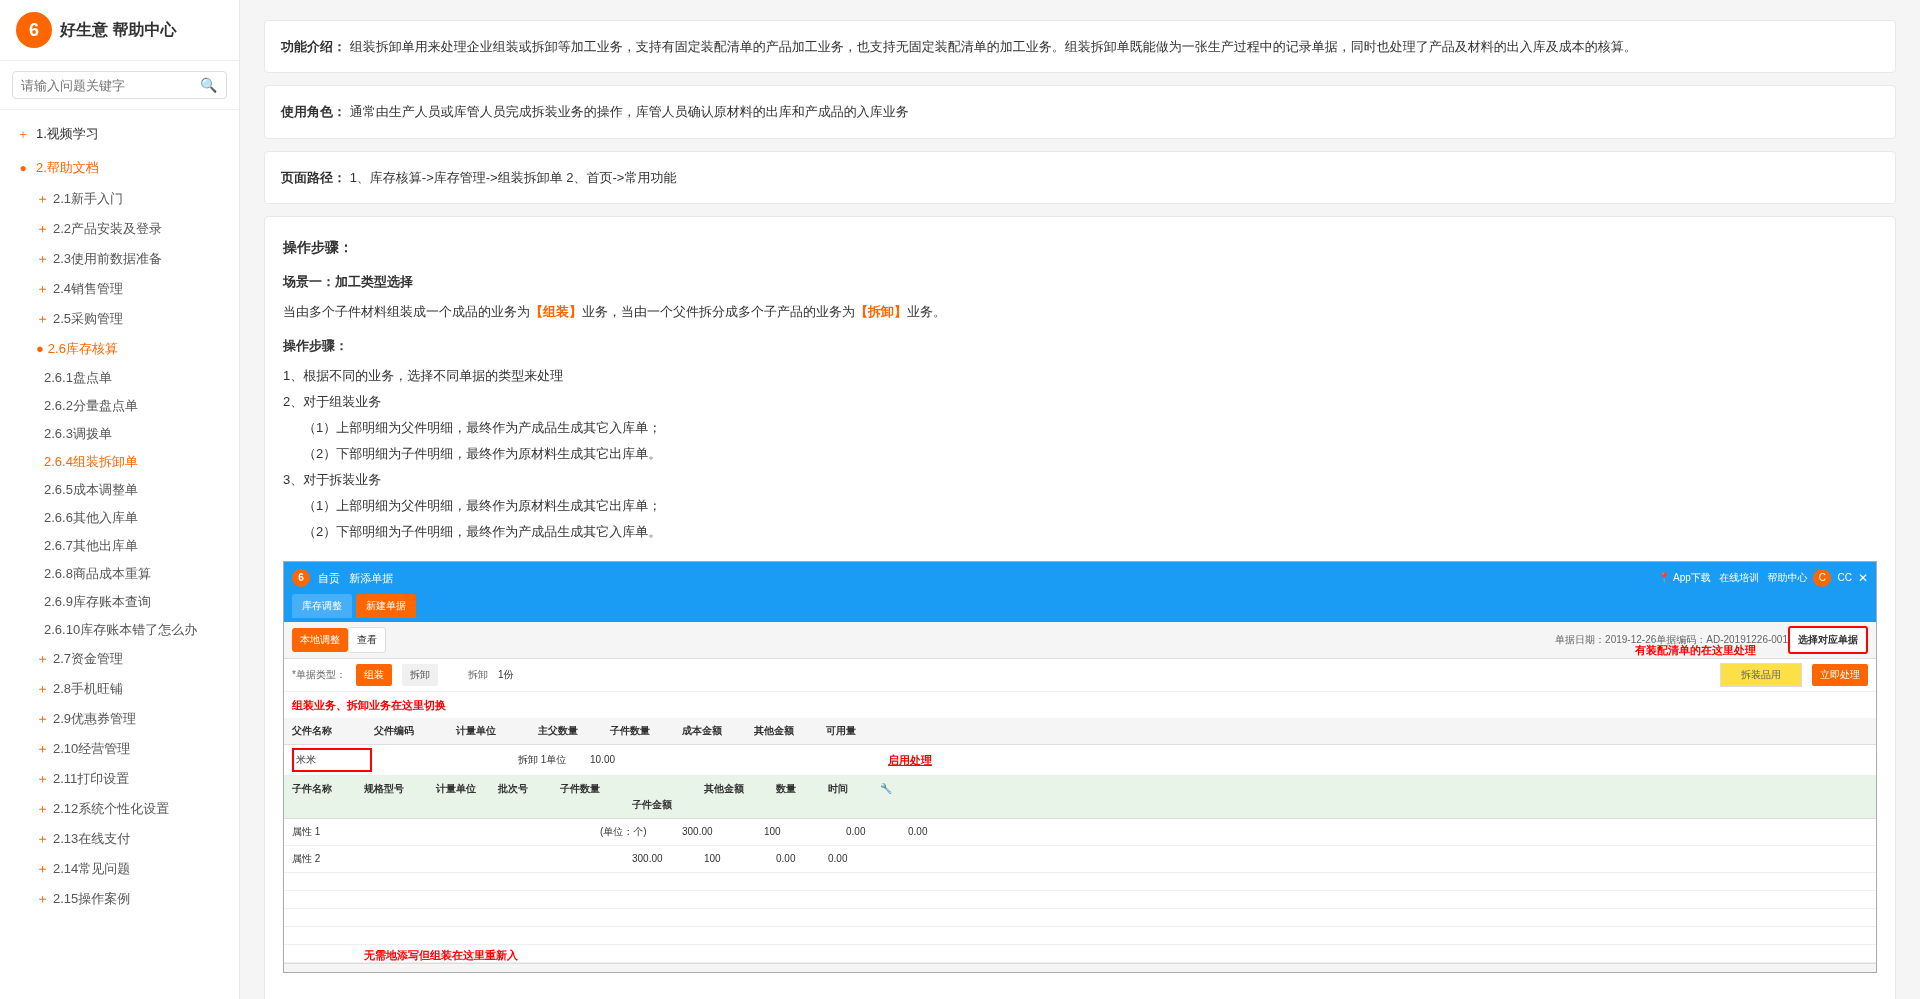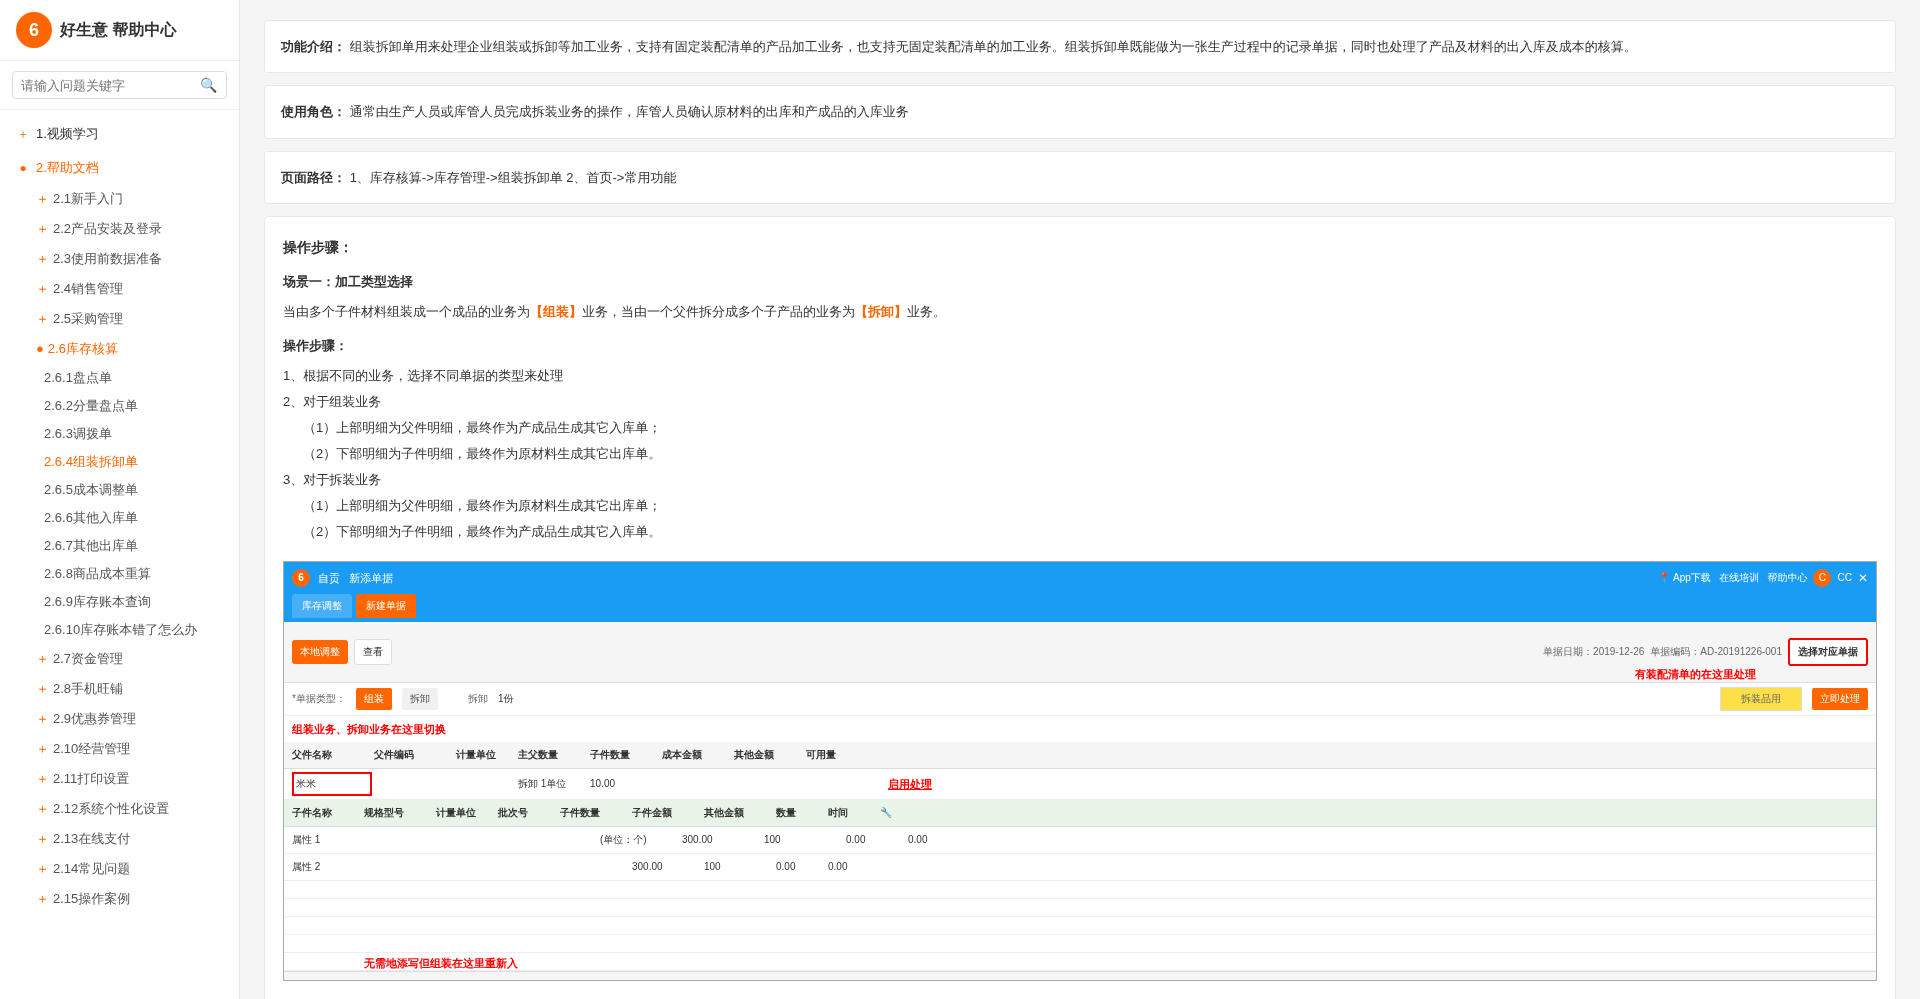--- a/index.html
+++ b/index.html
@@ -378,21 +378,21 @@
               <span style="color:#fff;font-size:10px;">CC</span>
               <span style="color:#fff;font-size:12px;cursor:pointer;">✕</span>
             </div>
           </div>
 
           <div style="background:#1a9cf5;display:flex;padding:0 8px 4px 8px;gap:4px;">
             <span style="background:rgba(255,255,255,0.2);color:#fff;padding:2px 10px;border-radius:3px 3px 0 0;font-size:10px;">库存调整</span>
             <span style="background:#f60;color:#fff;padding:2px 10px;border-radius:3px 3px 0 0;font-size:10px;">新建单据</span>
           </div>
 
-          <div style="background:#f5f5f5;border-bottom:1px solid #ddd;padding:16px 8px;display:flex;align-items:center;gap:6px;">
+          <div style="background:#f5f5f5;border-bottom:1px solid #ddd;padding:4px 8px;display:flex;align-items:center;">
             <span style="background:#f60;color:#fff;padding:2px 8px;border-radius:3px;font-size:10px;">本地调整</span>
             <span style="background:#fff;color:#333;border:1px solid #ddd;padding:2px 8px;border-radius:3px;font-size:10px;">查看</span>
             <span style="flex:1;"></span>
             <span style="font-size:10px;color:#666;">单据日期：2019-12-26</span>
             <span style="font-size:10px;color:#666;">单据编码：AD-20191226-001</span>
             <span style="background:#fff;border:2px solid red;color:#333;padding:2px 8px;border-radius:3px;font-size:10px;font-weight:bold;text-align:right;">选择对应单据</span>
           </div>
 
           <div style="display:flex;align-items:center;padding:4px 8px;gap:10px;background:#fff;border-bottom:1px solid #eee;position:relative;">
             <span style="font-size:10px;color:#666;">*单据类型：</span>
@@ -408,21 +408,21 @@
           </div>
 
           <div style="position:relative;">
             <span style="display:block;color:red;font-size:11px;font-weight:bold;padding:2px 8px;background:rgba(255,255,255,0.9);">组装业务、拆卸业务在这里切换</span>
           </div>
 
           <div style="background:#f5f5f5;padding:3px 8px;font-size:10px;font-weight:bold;border-bottom:1px solid #ddd;display:flex;gap:2px;">
             <span style="width:80px;">父件名称</span>
             <span style="width:80px;">父件编码</span>
             <span style="width:60px;">计量单位</span>
-            <span style="width:70px;">主父数量</span>
+            <span style="width:70px;margin-left:20px;">主父数量</span>
             <span style="width:70px;">子件数量</span>
             <span style="width:70px;">成本金额</span>
             <span style="width:70px;">其他金额</span>
             <span style="width:60px;">可用量</span>
           </div>
           <div style="padding:3px 8px;font-size:10px;border-bottom:1px solid #eee;display:flex;gap:2px;align-items:center;">
             <span style="width:80px;border:2px solid red;display:inline-block;padding:0 2px;">米米</span>
             <span style="width:80px;"></span>
             <span style="width:60px;"></span>
             <span style="width:70px;">拆卸 1单位</span>
@@ -433,21 +433,21 @@
 
             <span style="margin-left:20px;color:red;font-size:11px;font-weight:bold;text-decoration:underline;">启用处理</span>
           </div>
 
           <div style="background:#e8f4e8;padding:3px 8px;font-size:10px;font-weight:bold;border-bottom:1px solid #ddd;display:flex;gap:2px;">
             <span style="width:70px;">子件名称</span>
             <span style="width:70px;">规格型号</span>
             <span style="width:60px;">计量单位</span>
             <span style="width:60px;">批次号</span>
             <span style="width:70px;">子件数量</span>
-            <span style="width:70px;">子件金额</span>
+            <span style="width:70px;margin-top:16px;">子件金额</span>
             <span style="width:70px;">其他金额</span>
             <span style="width:50px;">数量</span>
             <span style="width:50px;">时间</span>
             <span style="width:20px;">🔧</span>
           </div>
 
           <div style="padding:3px 8px;font-size:10px;border-bottom:1px solid #eee;display:flex;gap:12px;">
             <span style="width:70px;">属性 1</span>
             <span style="width:70px;"></span>
             <span style="width:60px;"></span>

